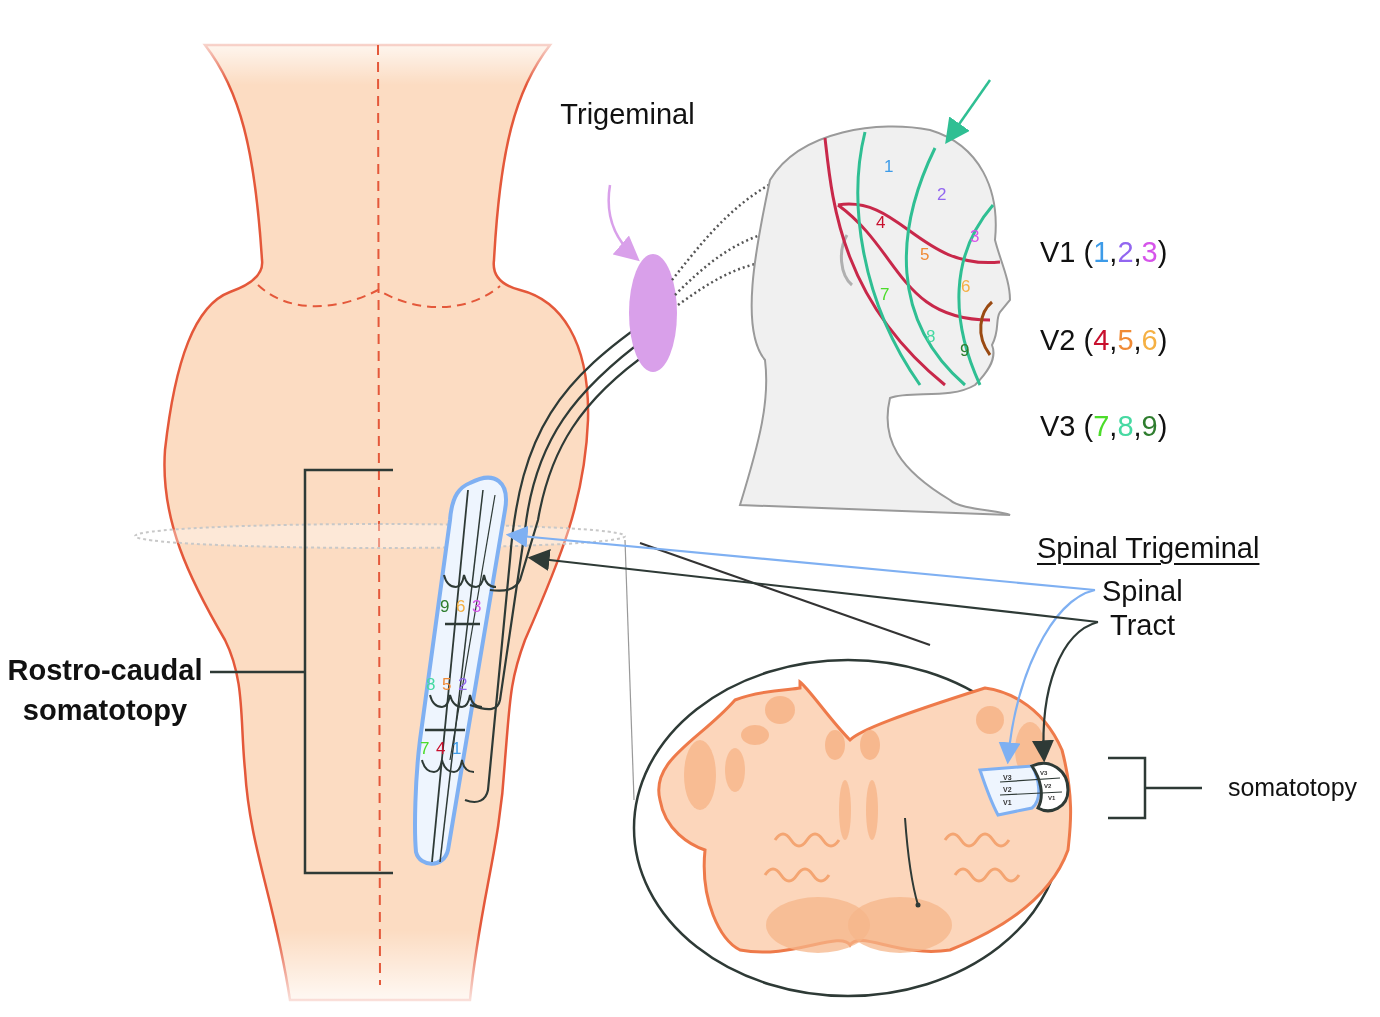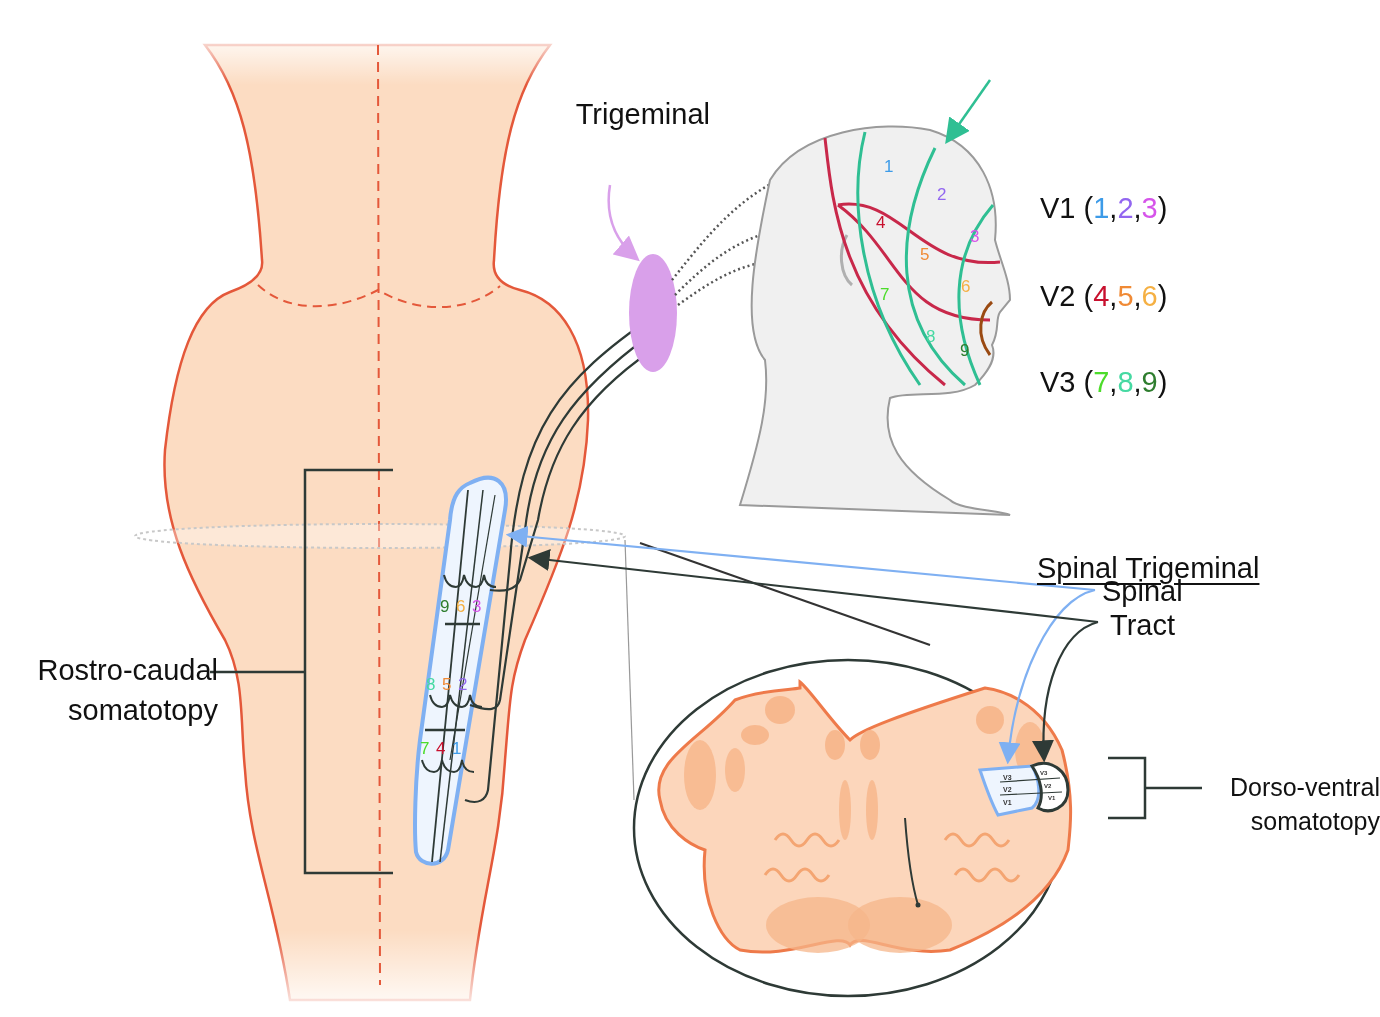--- a/index.html
+++ b/index.html
@@ -1,21 +1,21 @@
 <!DOCTYPE html>
 <html><head>
 <meta charset="utf-8">
 <style>
   html, body { margin: 0; padding: 0; background: #ffffff; }
   body { width: 1380px; height: 1017px; position: relative; overflow: hidden; font-family: "Liberation Sans", sans-serif; }
   #stage { position: absolute; left: 0; top: 0; width: 1380px; height: 1017px; }
   .lbl { position: absolute; color: #111; font-family: "Liberation Sans", sans-serif; white-space: nowrap; }
   .big { font-size: 29px; line-height: 40px; }
   .small { font-size: 25px; line-height: 34px; }
-  .center { text-align: right; }
+  .center { text-align: center; }
   .underline { text-decoration: underline; text-underline-offset: 5px; text-decoration-thickness: 2px; }
   .vline span { font-size: 29px; }
   svg text { font-family: "Liberation Sans", sans-serif; }
 </style>
 </head>
 <body>
 
 <svg id="stage" width="1380" height="1017" viewBox="0 0 1380 1017" xmlns="http://www.w3.org/2000/svg">
   <defs>
     <linearGradient id="fadeTop" x1="0" y1="0" x2="0" y2="1">
@@ -171,36 +171,35 @@
   <path d="M1098,622 L532,558" fill="none" stroke="#2e3a36" stroke-width="2.2" marker-end="url(#arrBlack)"></path>
   <path d="M1098,622 C1060,632 1040,690 1044,758" fill="none" stroke="#2e3a36" stroke-width="2.2" marker-end="url(#arrBlack)"></path>
 
   <path d="M1108,758 L1145,758 L1145,818 L1108,818 M1145,788 L1202,788" fill="none" stroke="#2e3a36" stroke-width="2.5"></path>
 </svg>
 
 <div class="lbl big center" style="left:545px; top:94px; width:165px;">
   <div>Trigeminal</div>
 </div>
 
-<div class="lbl big center" style="left:12px; top:650px; width:206px;">
+<div class="lbl big center" style="left:2px; top:650px; width:206px;font-weight:bold;">
   <div>Rostro-caudal</div>
   <div>somatotopy</div>
 </div>
 
-<div class="lbl big underline" style="left:1037px; top:548px;">Spinal Trigeminal</div>
+<div class="lbl big underline" style="left:1037px; top:528px;">Spinal Trigeminal</div>
 <div class="lbl big" style="left:1102px; top:571px;">Spinal</div>
 <div class="lbl big" style="left:1102px; top:605px;margin-left:8px;">Tract</div>
 
 <div class="lbl small center" style="left:1205px; top:770px; width:175px;">
-  <div>Dorso-ventral</div>
   <div>somatotopy</div>
 </div>
 
 <div class="lbl vline" style="left:1040px; top:192px;">
-  <div style="height:40px;">
+  <div style="height:40px;margin-top:44px;">
     <span>V1</span><span> (</span><span style="color:#3d9be8">1</span><span>,</span><span style="color:#9266f0">2</span><span>,</span><span style="color:#d654ea">3</span><span>)</span>
   </div>
   <div style="height:40px; margin-top:48px;">
     <span>V2</span><span> (</span><span style="color:#c8102e">4</span><span>,</span><span style="color:#f08a35">5</span><span>,</span><span style="color:#f5b043">6</span><span>)</span>
   </div>
   <div style="height:40px; margin-top:46px;">
     <span>V3</span><span> (</span><span style="color:#4cdc2a">7</span><span>,</span><span style="color:#46d9a2">8</span><span>,</span><span style="color:#2e7d2e">9</span><span>)</span>
   </div>
 </div>
 

